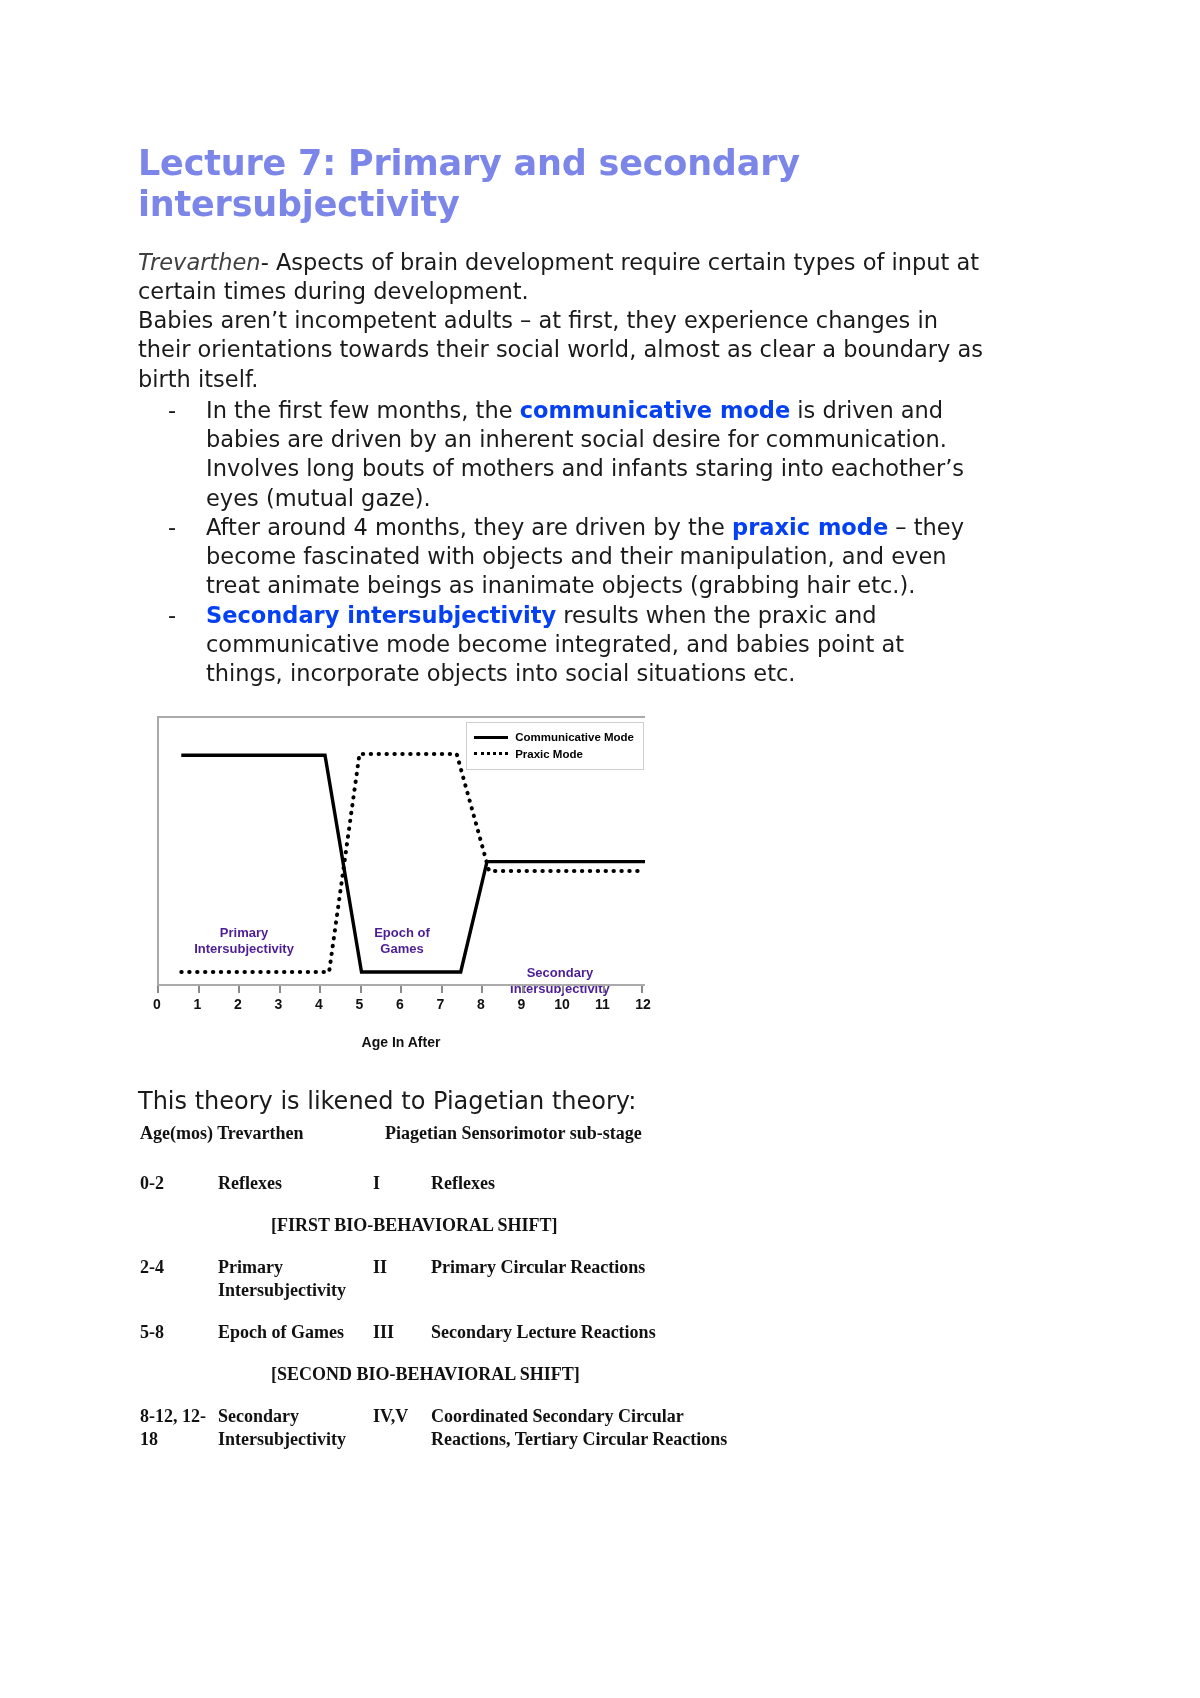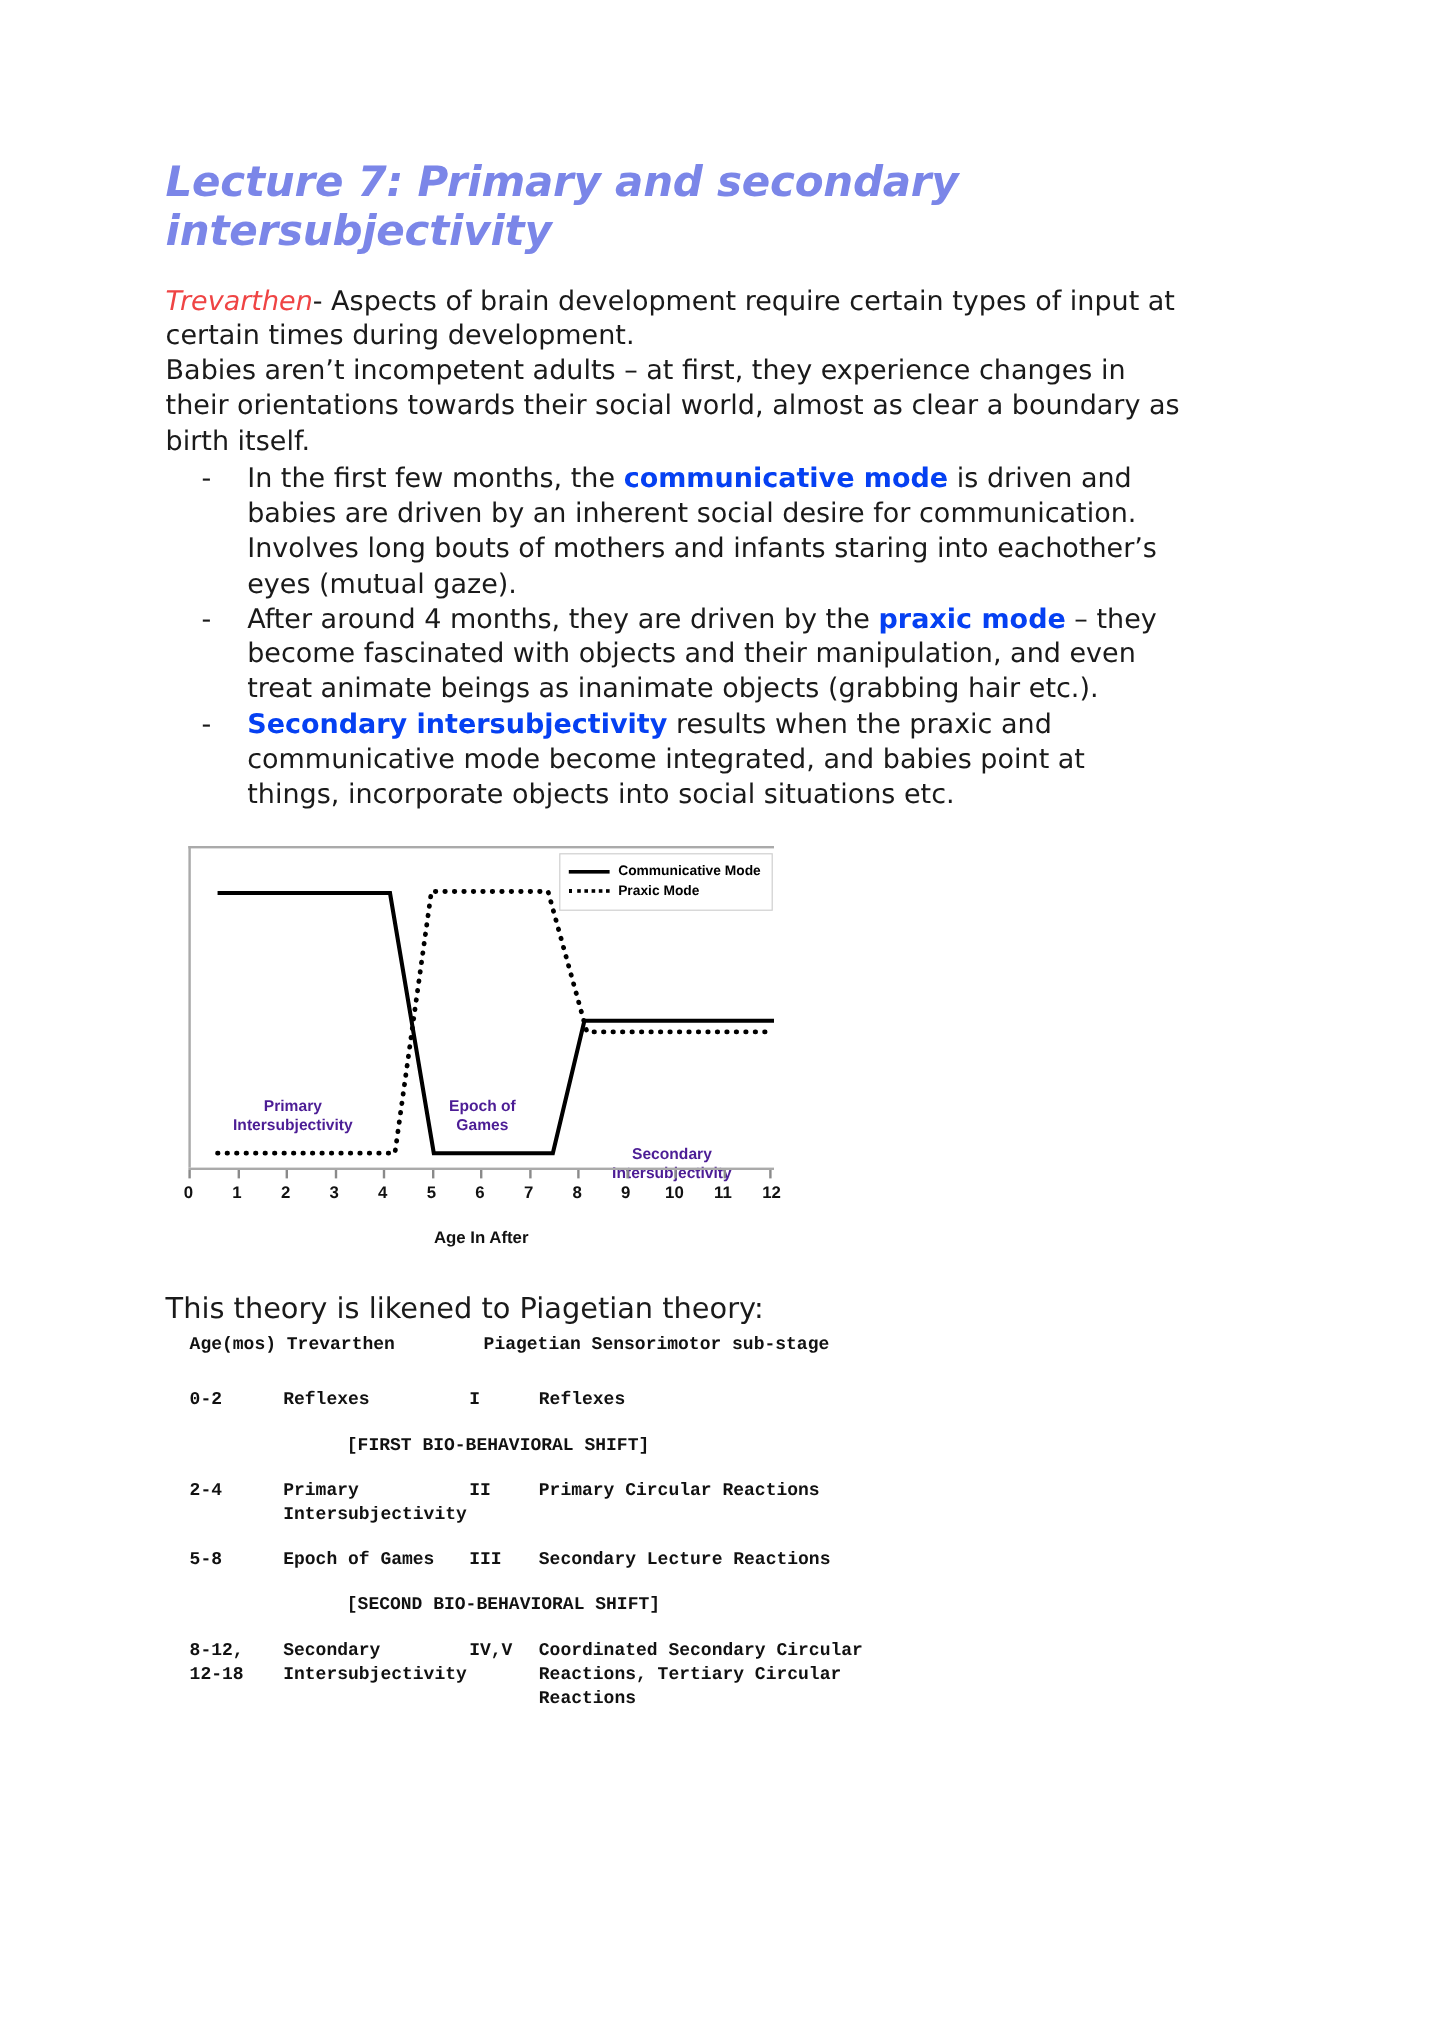--- a/index.html
+++ b/index.html
@@ -29,34 +29,33 @@
     width: 848px;
   }
 
   
   .doc-title {
     font-size: 35px;
     font-weight: bold;
     color: #7b86e8;
     line-height: 1.18;
     letter-spacing: -0.2px;
-    margin: 4px 0 22px 0;
+    margin: 15px 0 22px 0;
     font-family: "DejaVu Sans", sans-serif;
-    font-style: italic;
   }
 
   
   .para {
     font-size: 22.5px;
     line-height: 1.30;
     margin: 0;
     color: #1a1a1a;
   }
   .para .src {
-    color: #ef4444;
+    color: #404040;
     font-style: italic;
   }
 
   
   ul.bullets {
     list-style: none;
     margin: 2px 0 0 0;
     padding: 0;
   }
   ul.bullets > li {
@@ -197,25 +196,25 @@
   
   .piaget-lead {
     font-size: 24px;
     line-height: 1.25;
     color: #1a1a1a;
     margin-top: 36px;
     margin-bottom: 6px;
   }
   .ptable {
     position: relative;
-    font-family: Liberation Mono, monospace;
-    font-size: 15px;
+    font-family: Liberation Serif, serif;
+    font-size: 18px;
     font-weight: bold;
     color: #111;
-    margin-left: 20px;
+    margin-left: 2px;
   }
   .prow {
     position: relative;
     display: flex;
     align-items: flex-start;
     margin-bottom: 18px;
     line-height: 1.32;
   }
   .c-age   { width: 78px; flex: none; }
   .c-trev  { width: 155px; flex: none; }

